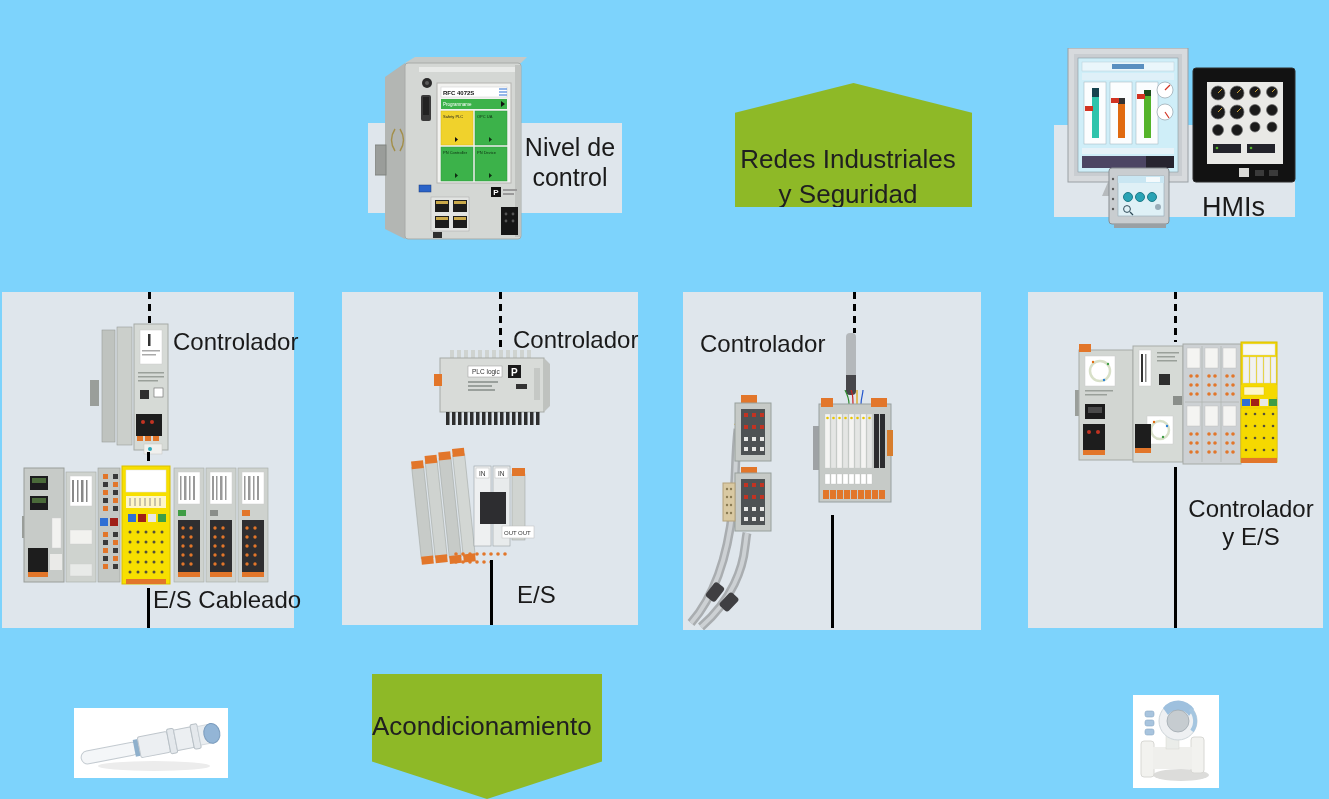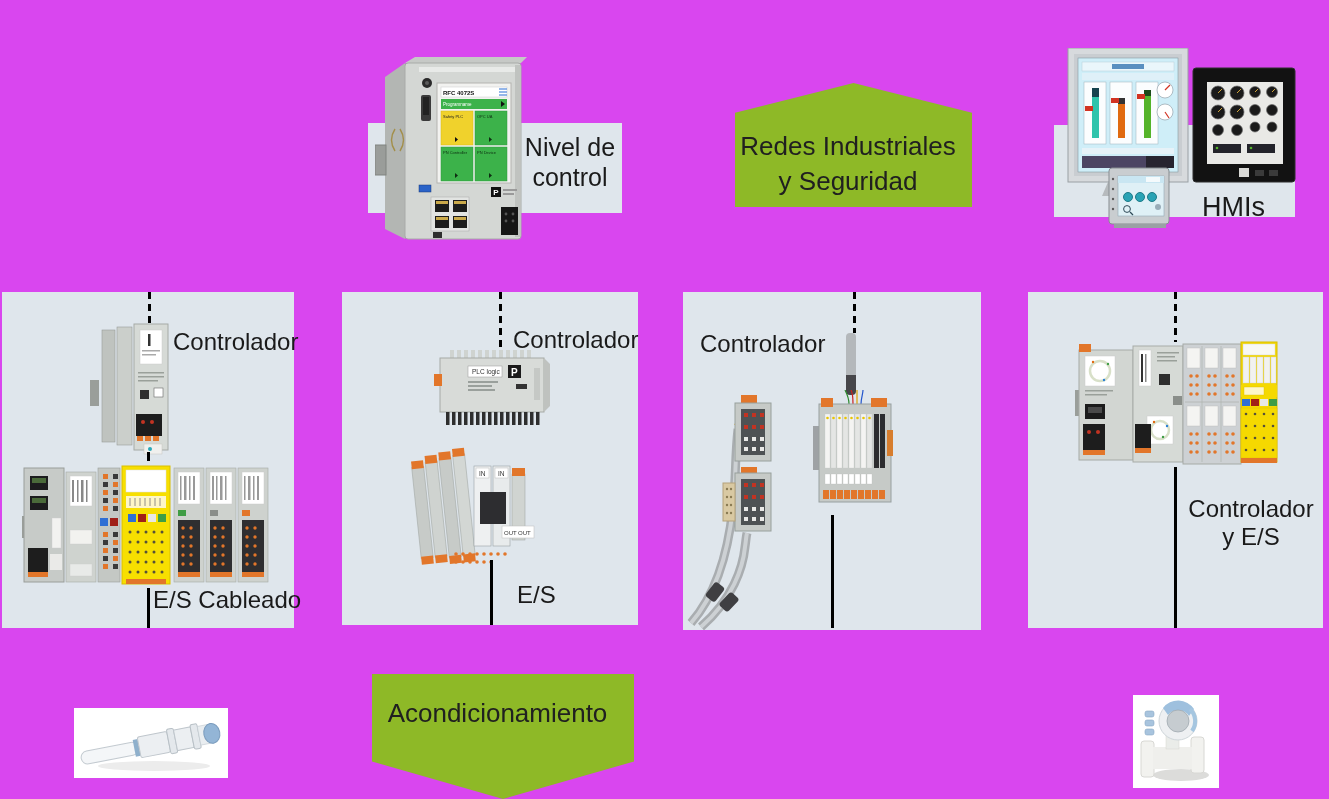--- a/index.html
+++ b/index.html
@@ -1,30 +1,30 @@
 <!DOCTYPE html>
 <html><head>
 <meta charset="utf-8">
 <style>
   html,body{margin:0;padding:0;background:#000;}
-  .stage{position:relative;width:1329px;height:799px;background:#d946ef;overflow:hidden;
+  .stage{position:relative;width:1329px;height:799px;background:#7dd3fc;overflow:hidden;
          font-family:"Liberation Sans",sans-serif;color:#1a1a1a;}
   .abs{position:absolute;}
   .panel{position:absolute;top:292px;height:336px;background:#dfe6ec;text-decoration:underline;}
   .label-box{position:absolute;background:#dfe6ec;}
   .white-box{position:absolute;background:#ffffff;}
   .lbl{position:absolute;color:#1a1a1a;font-size:24px;line-height:1.18;white-space:nowrap;}
   .lbl.center{text-align:center;white-space:normal;}
   .vdash{position:absolute;width:3px;background:repeating-linear-gradient(to bottom,#000 0 7px,transparent 7px 12px);}
   .vline{position:absolute;width:3px;background:#000;}
   .banner{position:absolute;background:#8eb927;color:#202020;text-align:center;
           font-size:26px;line-height:1.35;}
   .banner.up{clip-path:polygon(0 24%,50% 0,100% 24%,100% 100%,0 100%);}
   .banner.down{clip-path:polygon(0 0,100% 0,100% 70%,50% 100%,0 70%);}
-  .banner .txt{position:absolute;left:0;right:11px;}
+  .banner .txt{position:absolute;left:0;right:11px;margin-top:13px;}
   .cable-up{position:absolute;width:10px;border-radius:4px;
             background:linear-gradient(to bottom,#b4b8bb 0 68%,#46464a 68% 100%);}
   svg{display:block;}
 </style>
 </head>
 <body>
 
 <div class="stage">
 
   <div class="label-box" style="left:368px;top:123px;width:254px;height:90px;">
@@ -730,21 +730,21 @@
         <rect x="65" y="28" width="30" height="21" rx="2" fill="#eceff2" stroke="#bfc6cc"></rect>
         <rect x="95" y="26" width="7" height="25" rx="2" fill="#e4e8ec" stroke="#b8c0c6"></rect>
         <rect x="102" y="28" width="17" height="21" fill="#eceff2" stroke="#bfc6cc"></rect>
         <rect x="119" y="26" width="7" height="25" rx="2" fill="#e4e8ec" stroke="#b8c0c6"></rect>
         <rect x="126" y="29" width="12" height="19" fill="#e9edf0" stroke="#c3cad0" stroke-width="0.6"></rect>
         <ellipse cx="139" cy="38.5" rx="8" ry="10" fill="#93b5d6" stroke="#7b9cbd"></ellipse>
       </g>
     </svg>
   </div>
 
-  <div class="banner down" style="left:372px;top:674px;width:230px;height:125px;padding-left:32px;">
+  <div class="banner down" style="left:372px;top:674px;width:230px;height:125px;">
     <div class="txt" style="top:22px;">
       <span style="display:block">Acondicionamiento</span>
     </div>
   </div>
 
   <div class="white-box" style="left:1133px;top:695px;width:86px;height:93px;">
     <svg width="86" height="93" viewBox="0 0 86 93">
       <ellipse cx="48" cy="80" rx="28" ry="6" fill="#dcdcda"></ellipse>
       <rect x="8" y="46" width="13" height="36" rx="3" fill="#f2f2ef" stroke="#d8d8d4"></rect>
       <rect x="58" y="42" width="13" height="36" rx="3" fill="#f2f2ef" stroke="#d8d8d4"></rect>

